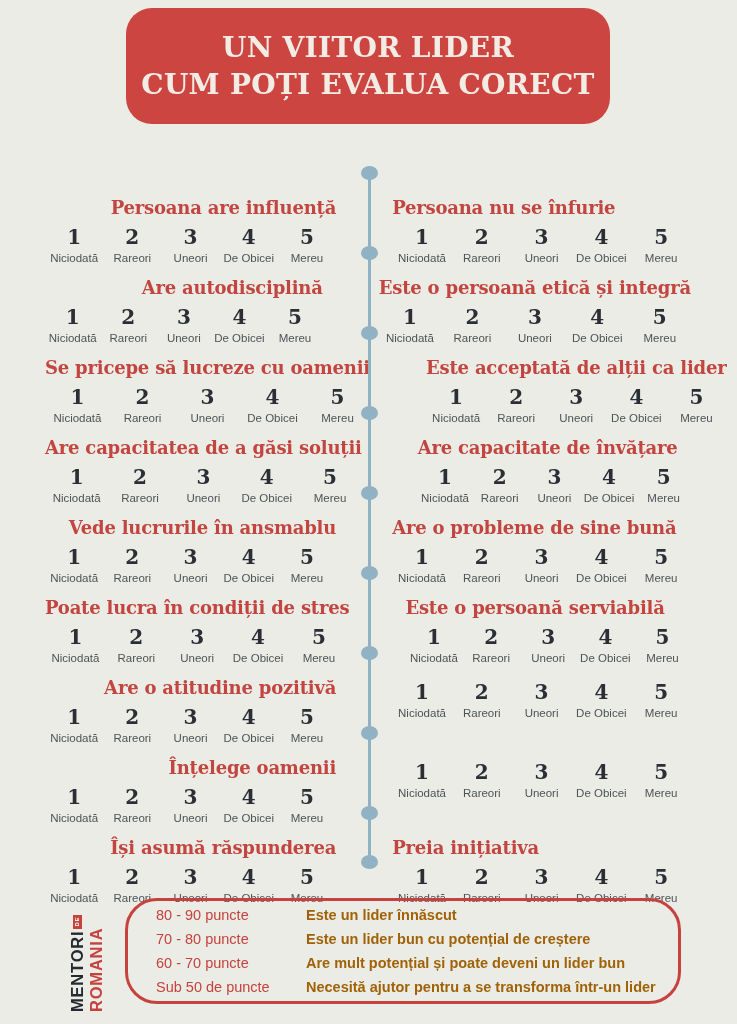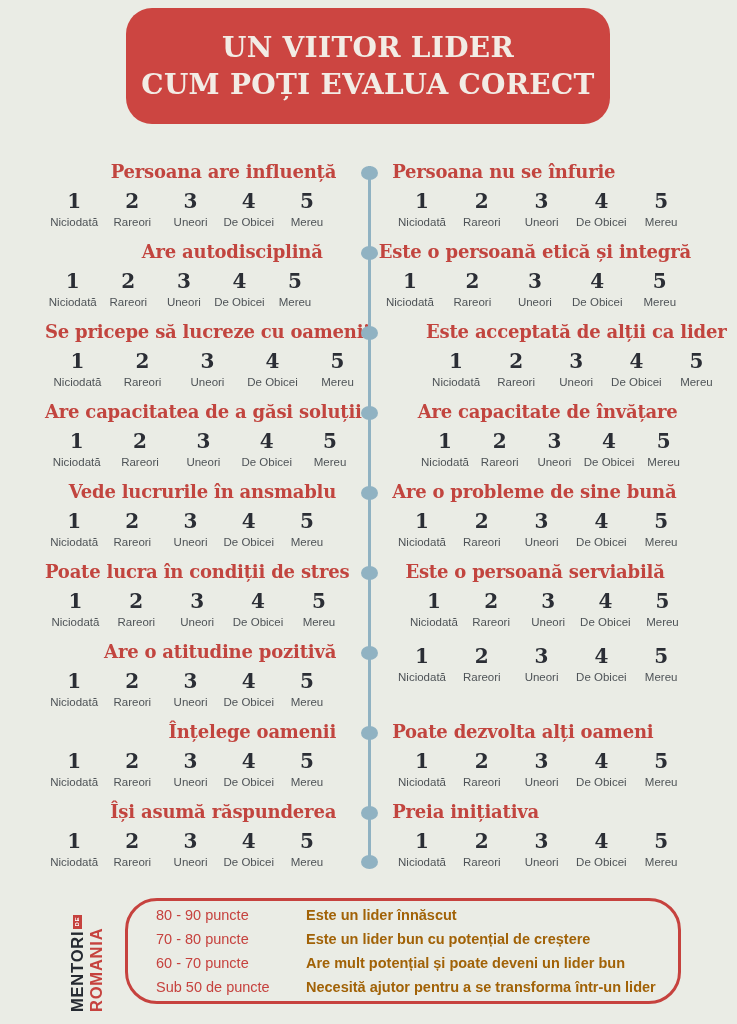--- a/index.html
+++ b/index.html
@@ -27,21 +27,21 @@
     font-weight:bold;
     font-size:28px;
     line-height:37px;
     letter-spacing:0.3px;
     white-space:nowrap;
   }
 
   
   .rows { position:absolute; left:0; top:160px; width:737px; }
   .row { display:flex; height:80px; }
-  .half { width:416px; box-sizing:border-box; }
+  .half { width:416px; box-sizing:border-box;margin-top:36px; }
   .half.left  { padding-left:45px;  padding-right:33px; }
   .half.right { padding-left:23px;  padding-right:46px; }
   .row-title {
     font-family:"DejaVu Serif", serif;
     font-weight:bold;
     font-size:18px;
     letter-spacing:-0.2px;
     color:#c2453f;
     height:25px; line-height:24px;
     white-space:nowrap;
@@ -568,21 +568,20 @@
     <div class="lbl">De Obicei</div>
   </div>
 
   <div class="cell">
     <div class="num">5</div>
     <div class="lbl">Mereu</div>
   </div>
 </div>
     </div>
     <div class="half right">
-      <div class="row-title">Poate dezvolta alți oameni</div>
       <div class="scale">
   <div class="cell">
     <div class="num">1</div>
     <div class="lbl">Niciodată</div>
   </div>
 
   <div class="cell">
     <div class="num">2</div>
     <div class="lbl">Rareori</div>
   </div>

